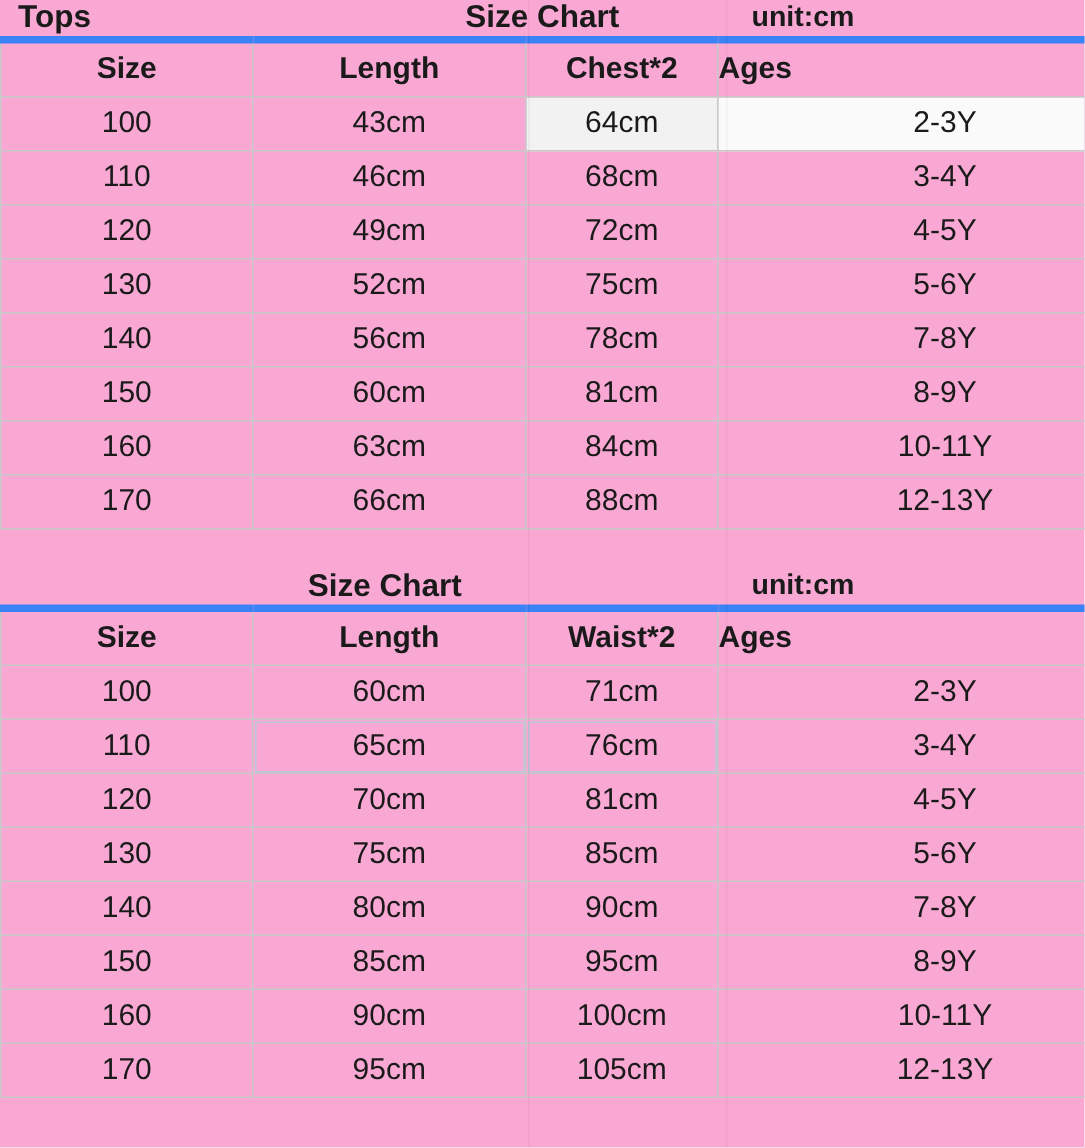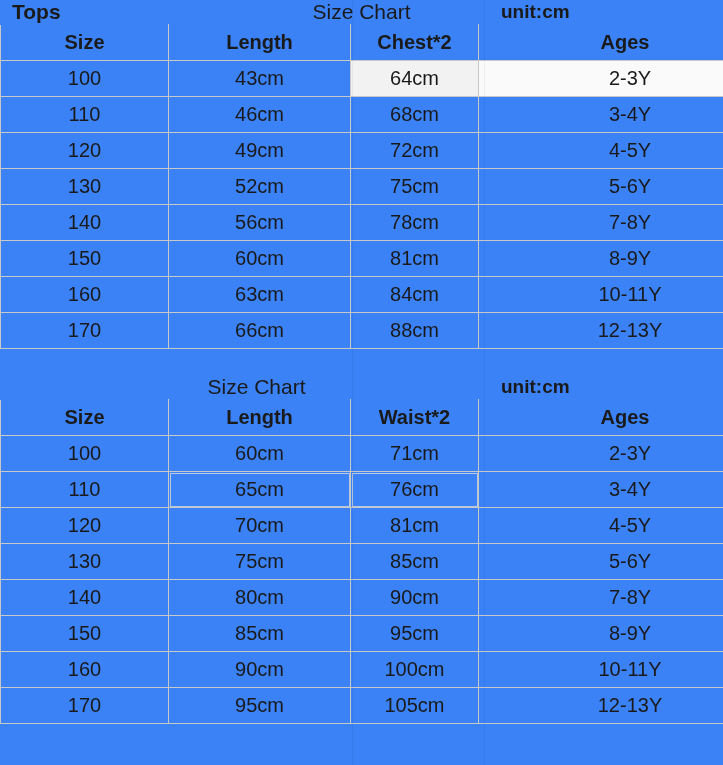--- a/index.html
+++ b/index.html
@@ -11,21 +11,21 @@
     width: 723px;
     height: 765px;
     font-family: "Liberation Sans", sans-serif;
     color: #1a1a1a;
     overflow: hidden;
   }
   .page {
     width: 723px;
     height: 765px;
     position: relative;
-    background: #3b82f6;
+    background: #f9a8d4;
   }
 
   
   .chart-block {
     width: 723px;
     box-sizing: border-box;
   }
   .chart-title-row {
     display: flex;
     align-items: center;
@@ -36,21 +36,21 @@
   .chart-title-row .ct-left {
     flex: 0 0 210px;
     font-size: 21px;
     font-weight: bold;
     letter-spacing: 0px;
   }
   .chart-title-row .ct-center {
     flex: 1 1 auto;
     text-align: center;
     font-size: 21px;
-    font-weight: normal;
+    font-weight: bold;
   }
   .chart-title-row .ct-right {
     flex: 0 0 210px;
     text-align: left;
     font-size: 19px;
     font-weight: bold;
     padding-right: 6px;
     box-sizing: border-box;
   }
 
@@ -73,30 +73,29 @@
     vertical-align: middle;
     font-size: 20px;
     font-weight: normal;
     color: #1a1a1a;
   }
   table.size-table th {
     font-weight: bold;
     font-size: 20px;
   }
   table.size-table tr.header-row th {
-    border-top: 1px solid #3b82f6;
+    border-top: 5px solid #3b82f6;
   }
   
   table.size-table td.ages-cell {
     text-align: center;
     padding-left: 58px;
   }
   table.size-table th.ages-head {
-    text-align: center;
-    padding-left: 48px;
+    text-align: left;
   }
 
   .spacer {
     height: 26px;
   }
 
   
   .band {
     position: absolute;
     top: 0;

